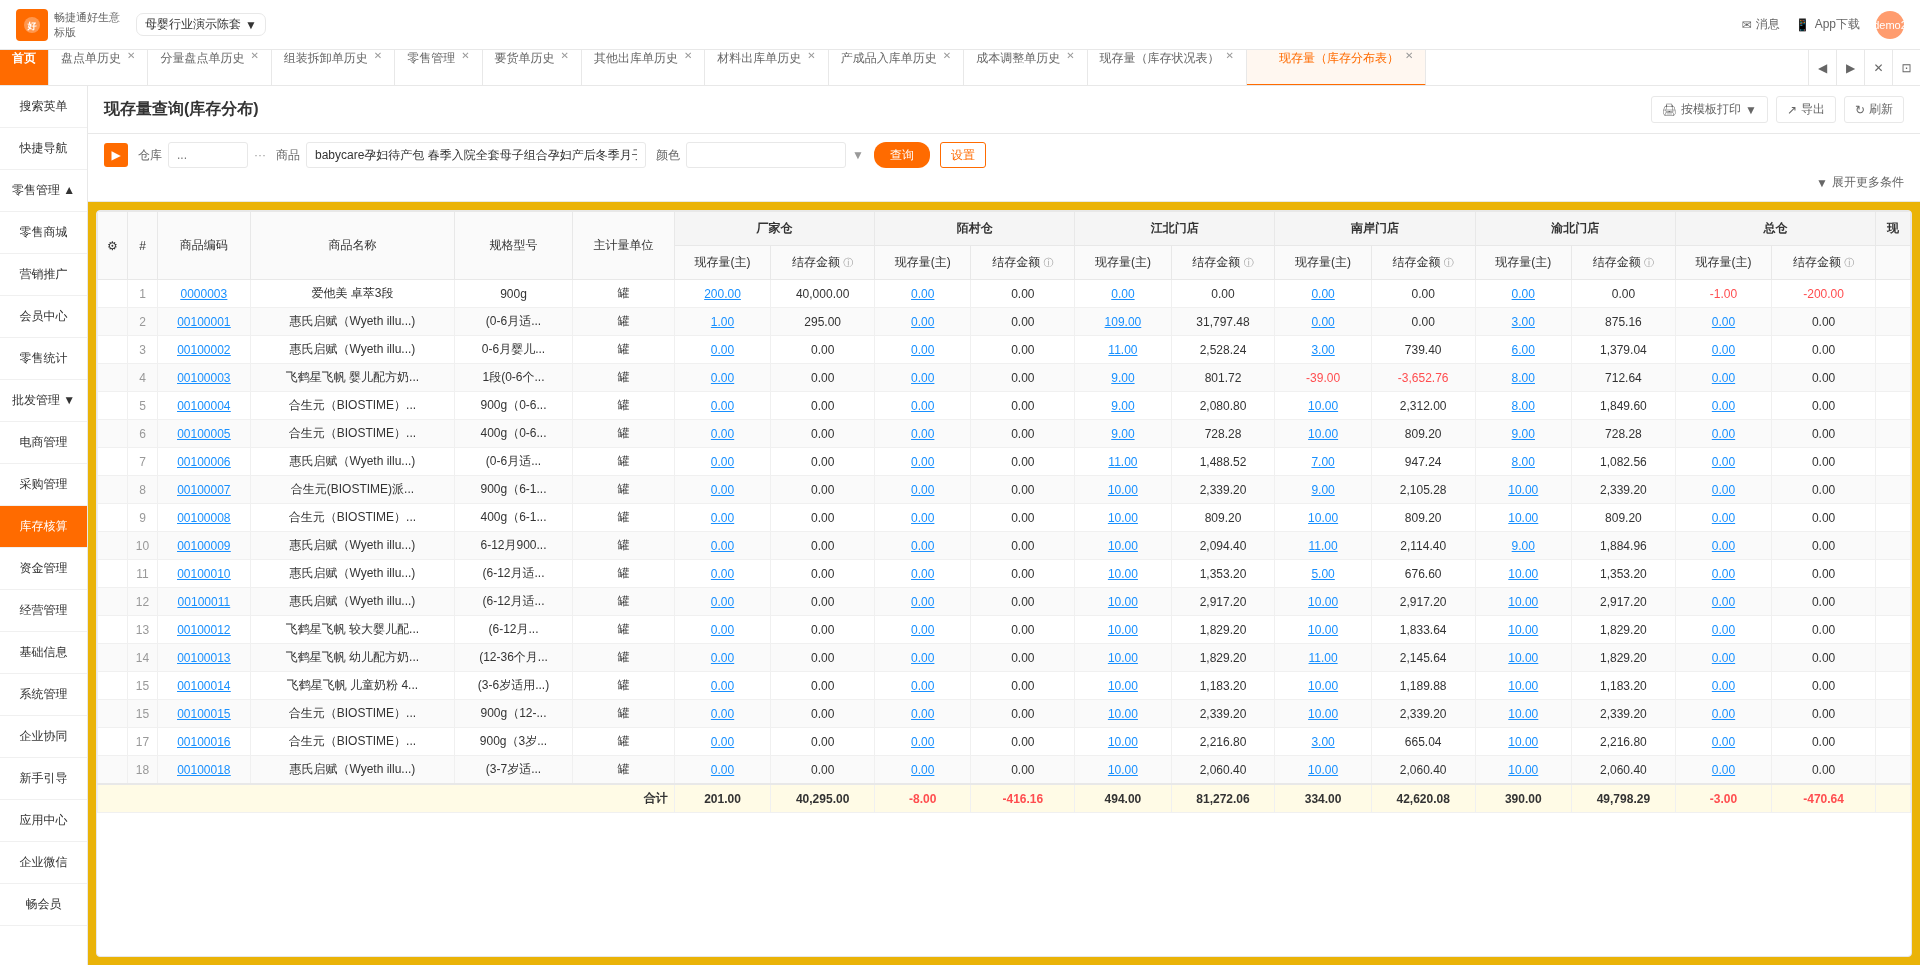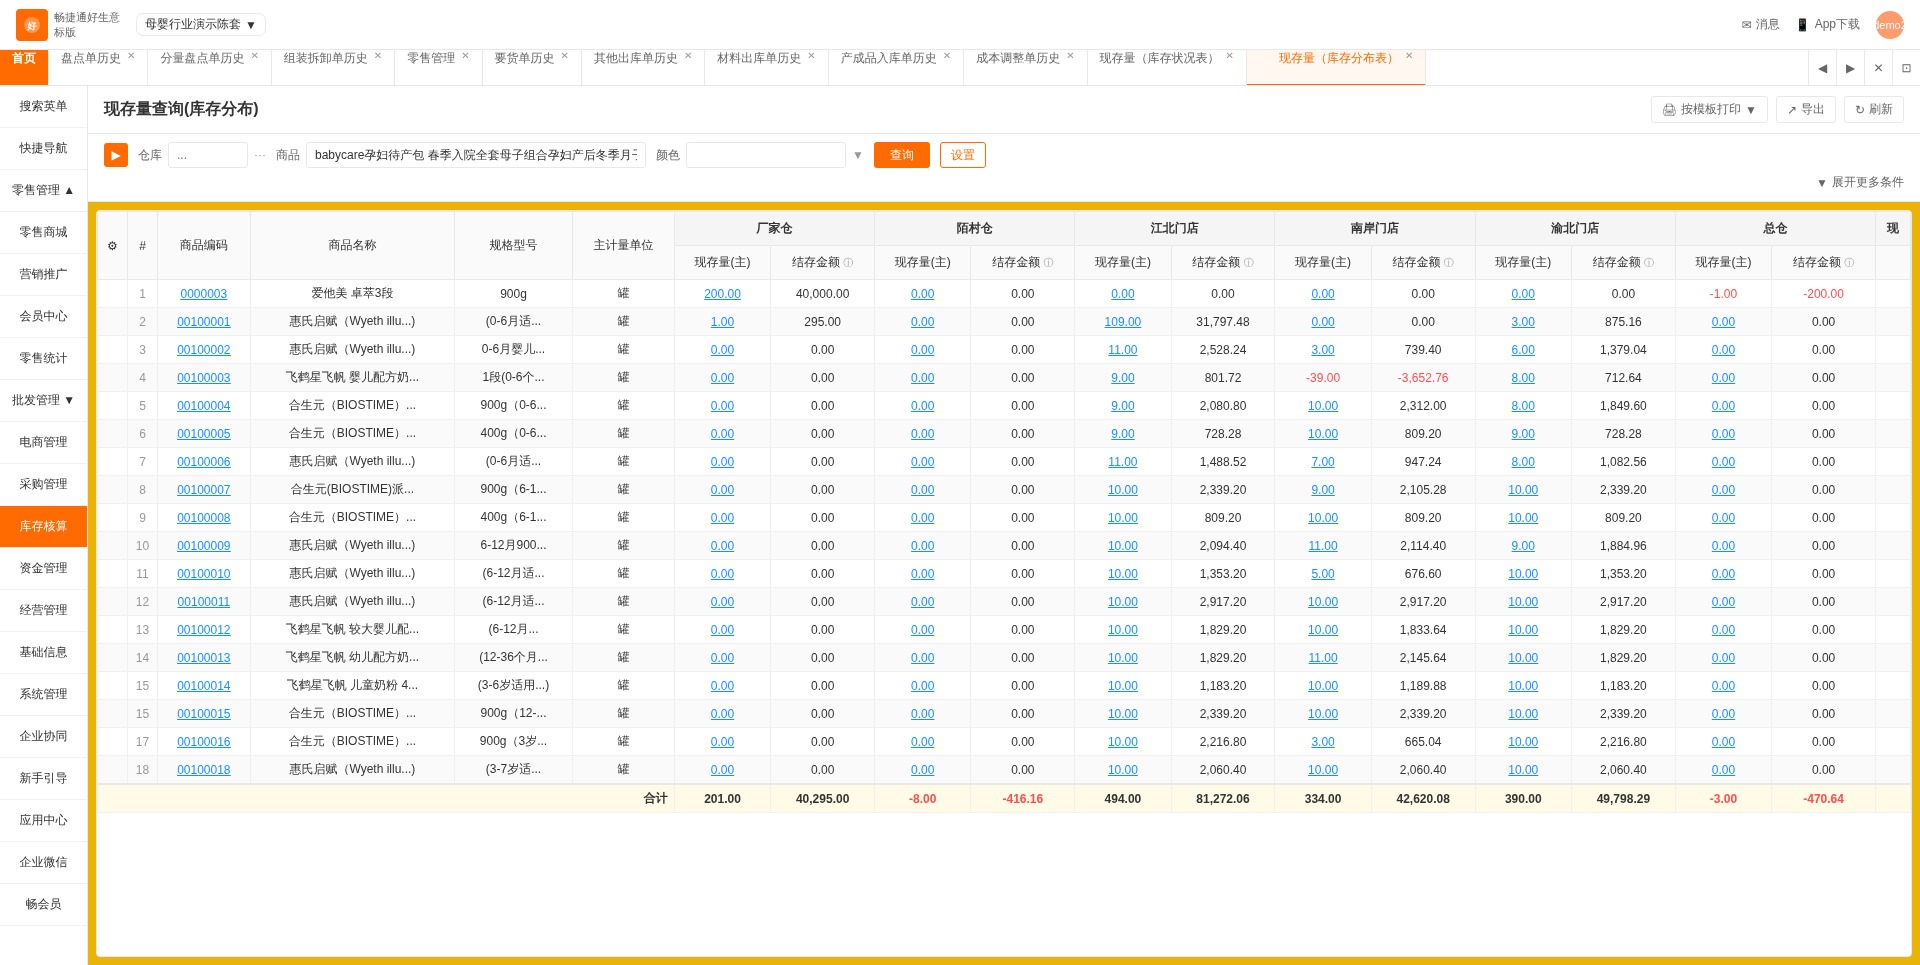--- a/index.html
+++ b/index.html
@@ -38,21 +38,21 @@
     .page-title { font-size: 16px; font-weight: bold; color: #333; }
     .header-actions { display: flex; align-items: center; gap: 8px; }
     .btn-action { display: flex; align-items: center; gap: 4px; padding: 4px 10px; border: 1px solid #e8e8e8; border-radius: 3px; cursor: pointer; background: #fff; color: #666; font-size: 12px; }
     .filter-expand-btn { background: #ff6b00; color: white; border: none; border-radius: 3px; padding: 4px 8px; cursor: pointer; font-size: 12px; width: 24px; height: 24px; display: flex; align-items: center; justify-content: center; flex-shrink: 0; }
     .filter-group { display: flex; align-items: center; gap: 6px; }
     .filter-label { color: #666; font-size: 12px; white-space: nowrap; }
     .filter-input { border: 1px solid #e8e8e8; border-radius: 3px; padding: 3px 8px; font-size: 12px; height: 26px; color: #333; min-width: 80px; }
     .filter-input-long { min-width: 320px; }
     .filter-dots { color: #999; }
     .filter-expand-more { display: flex; align-items: center; gap: 4px; color: #666; cursor: pointer; font-size: 12px; margin-left: auto; }
-    .btn-query { background: #ff6b00; color: white; border: none; border-radius: 3px; padding: 4px 16px; cursor: pointer; font-size: 12px; height: 26px; }
+    .btn-query { background: #ff6b00; color: white; border: none; border-radius: 12px; padding: 4px 16px; cursor: pointer; font-size: 12px; height: 26px; }
     .btn-settings { border: 1px solid #ff6b00; color: #ff6b00; background: white; border-radius: 3px; padding: 4px 10px; cursor: pointer; font-size: 12px; height: 26px; }
 
     
     .table-container { flex: 1; overflow: auto; background: #fff; margin: 8px; border: 1px solid #e8e8e8; border-radius: 4px; }
     table { width: 100%; border-collapse: collapse; font-size: 12px; }
     thead { background: #fafafa; position: sticky; top: 0; z-index: 10; }
     th { padding: 8px 6px; border: 1px solid #e8e8e8; text-align: center; font-weight: normal; color: #333; white-space: nowrap; }
     th.group-header { background: #f5f5f5; font-weight: bold; }
     td { padding: 5px 6px; border: 1px solid #f0f0f0; text-align: center; white-space: nowrap; }
     tr.alt td { background: #fafafa; }

